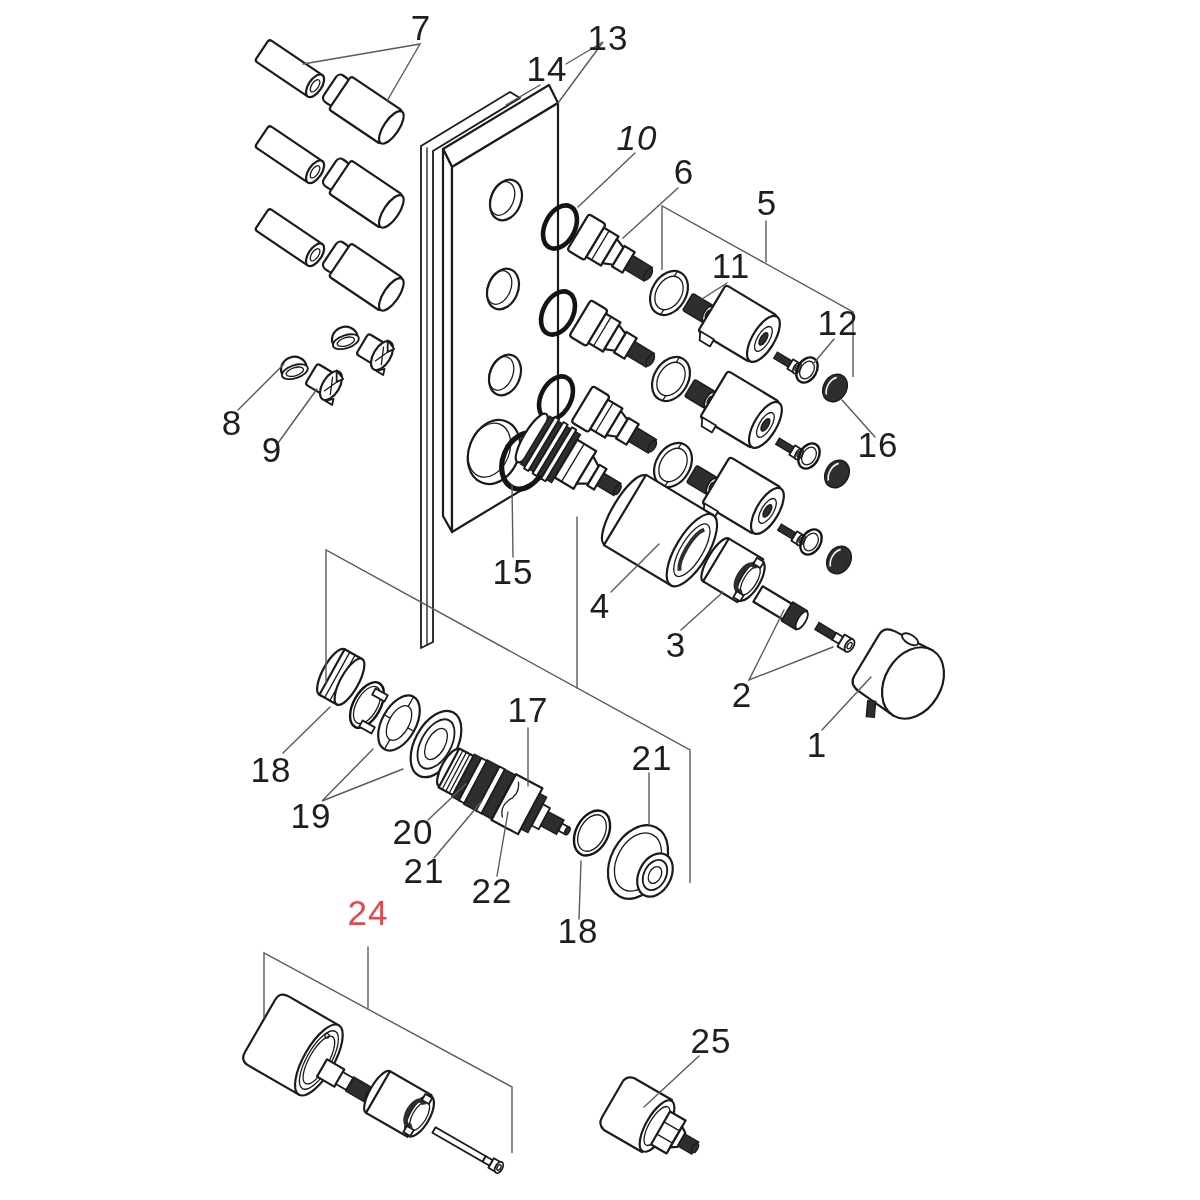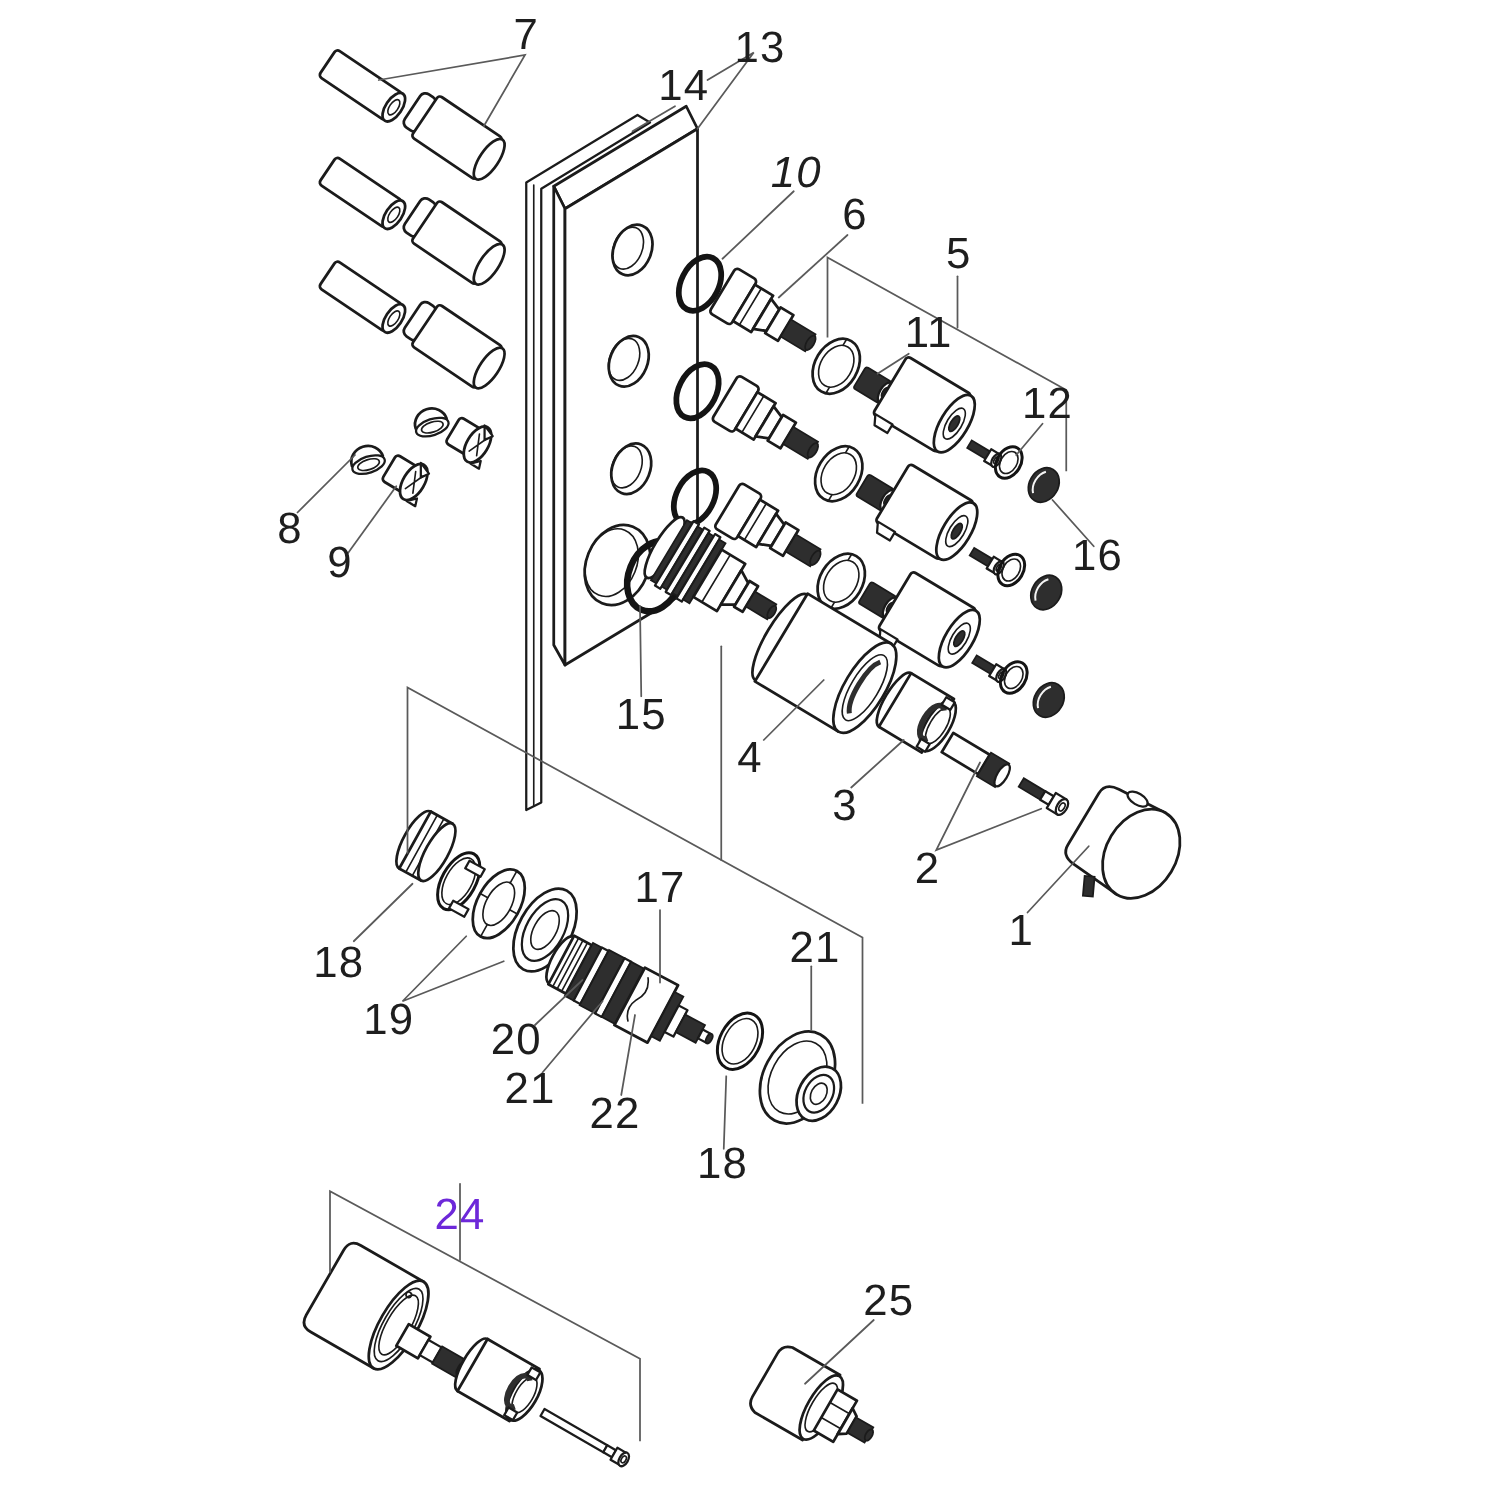--- a/index.html
+++ b/index.html
@@ -441,30 +441,30 @@
       <div class="part-label" style="left: 817px; top: 746px; color: rgb(30, 30, 30);">1</div>
       <div class="part-label" style="left: 742px; top: 696px; color: rgb(30, 30, 30);">2</div>
       <div class="part-label" style="left: 676px; top: 646px; color: rgb(30, 30, 30);">3</div>
       <div class="part-label" style="left: 600px; top: 607px; color: rgb(30, 30, 30);">4</div>
       <div class="part-label" style="left: 767px; top: 204px; color: rgb(30, 30, 30);">5</div>
       <div class="part-label" style="left: 684px; top: 173px; color: rgb(30, 30, 30);">6</div>
       <div class="part-label" style="left: 421px; top: 29px; color: rgb(30, 30, 30);">7</div>
       <div class="part-label" style="left: 232px; top: 424px; color: rgb(30, 30, 30);">8</div>
       <div class="part-label" style="left: 272px; top: 451px; color: rgb(30, 30, 30);">9</div>
       <div class="part-label" style="left: 637px; top: 139px; color: rgb(30, 30, 30); font-style: italic;">10</div>
-      <div class="part-label" style="left: 731px; top: 267px; color: rgb(30, 30, 30); margin-left: 12px;">11</div>
+      <div class="part-label" style="left: 731px; top: 267px; color: rgb(30, 30, 30);">11</div>
       <div class="part-label" style="left: 838px; top: 324px; color: rgb(30, 30, 30);">12</div>
       <div class="part-label" style="left: 608px; top: 27px; color: rgb(30, 30, 30); margin-top: 12px;">13</div>
       <div class="part-label" style="left: 547px; top: 70px; color: rgb(30, 30, 30);">14</div>
       <div class="part-label" style="left: 513px; top: 573px; color: rgb(30, 30, 30);">15</div>
       <div class="part-label" style="left: 878px; top: 446px; color: rgb(30, 30, 30);">16</div>
       <div class="part-label" style="left: 528px; top: 711px; color: rgb(30, 30, 30);">17</div>
       <div class="part-label" style="left: 271px; top: 771px; color: rgb(30, 30, 30);">18</div>
       <div class="part-label" style="left: 311px; top: 817px; color: rgb(30, 30, 30);">19</div>
       <div class="part-label" style="left: 413px; top: 833px; color: rgb(30, 30, 30); text-align: right;">20</div>
       <div class="part-label" style="left: 424px; top: 872px; color: rgb(30, 30, 30);">21</div>
       <div class="part-label" style="left: 492px; top: 892px; color: rgb(30, 30, 30);">22</div>
       <div class="part-label" style="left: 652px; top: 759px; color: rgb(30, 30, 30);">21</div>
       <div class="part-label" style="left: 578px; top: 932px; color: rgb(30, 30, 30);">18</div>
-      <div class="part-label" style="left: 368px; top: 973px; color: #6d28d9;">24</div>
+      <div class="part-label" style="left: 368px; top: 914px; color: #ef4444;">24</div>
       <div class="part-label" style="left: 711px; top: 1042px; color: rgb(30, 30, 30);">25</div>
     </div>
 </div>
 
 </body></html>

